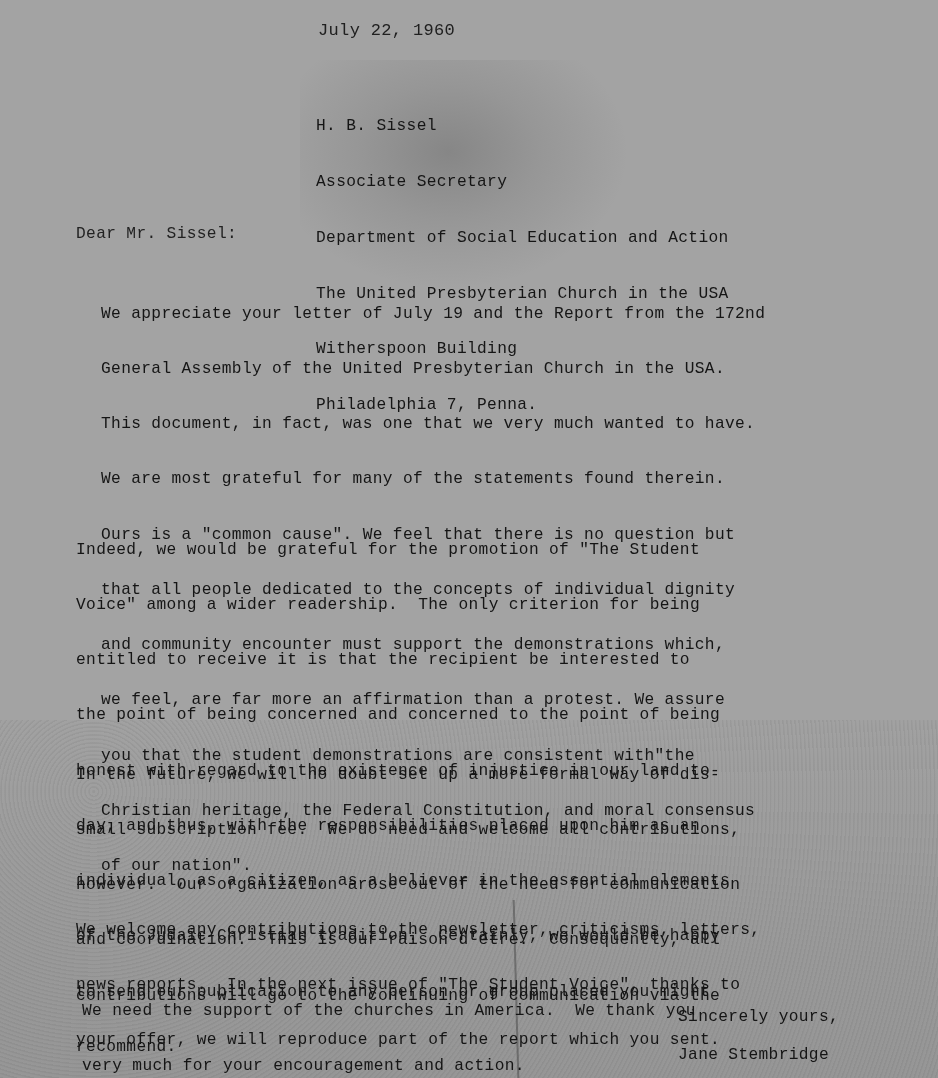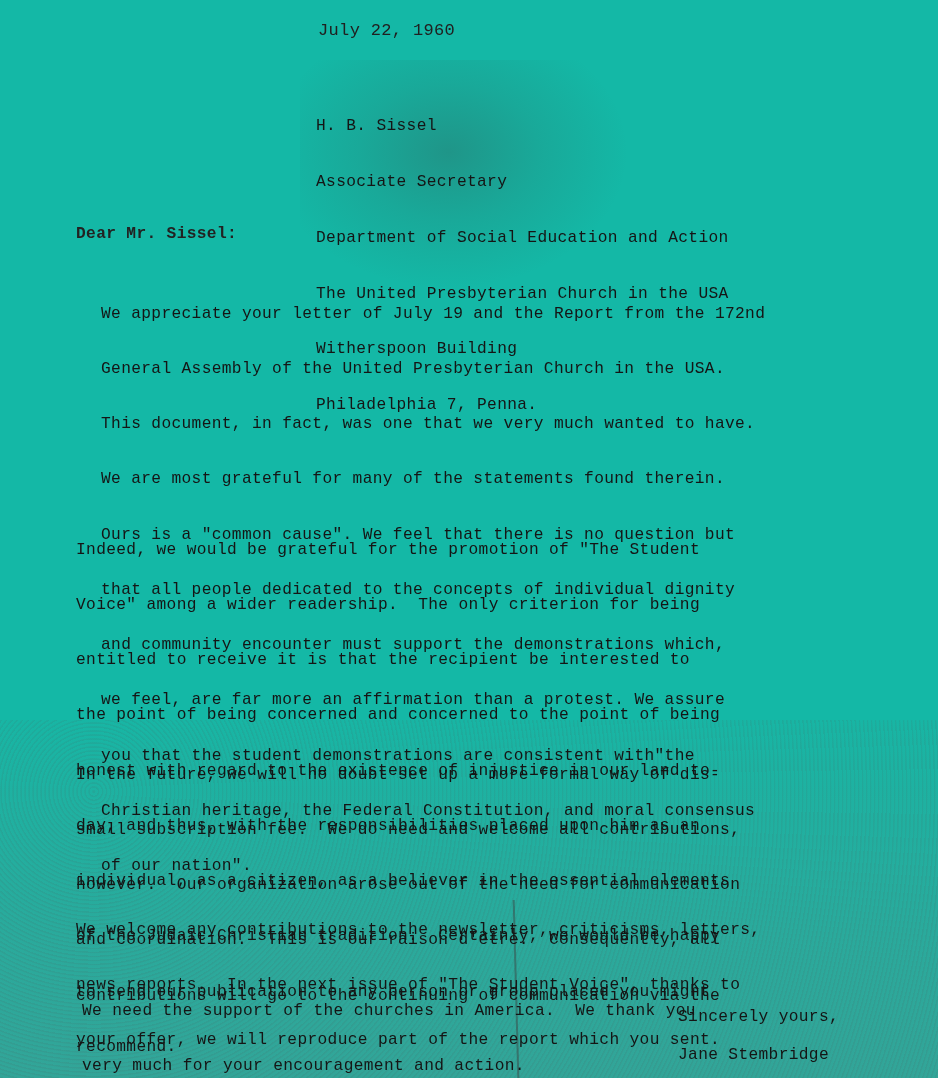--- a/index.html
+++ b/index.html
@@ -12,21 +12,21 @@
       height: 1078px;
       position: relative;
       overflow: hidden;
       font-family: "Liberation Mono", "DejaVu Sans Mono", monospace;
       color: #1a1a1a;
     }
     .page {
       position: absolute;
       left: 0; top: 0;
       width: 938px; height: 1078px;
-      background: #14b8a6;
+      background: #a3a3a3;
     }
     
     .noise-top {
       position: absolute;
       left: 300px; top: 60px;
       width: 330px; height: 230px;
       background:
         radial-gradient(ellipse at 45% 40%, rgba(60,60,60,0.28) 0%, rgba(60,60,60,0.12) 35%, rgba(0,0,0,0) 70%);
       pointer-events: none;
     }
@@ -60,21 +60,21 @@
       font-weight: normal;
       font-size: 17px;
       color: #202020;
     }
     .address {
       left: 316px; top: 80px;
       line-height: 18.6px;
     }
     .salutation {
       left: 76px; top: 225px;
-      font-weight: bold;
+      font-weight: normal;
       color: #222;
     }
     .para { left: 76px; }
     .p1 { top: 268px; margin-left: 25px; }
     .p2 { top: 504px; }
     .p3 { top: 729px; }
     .p4 { top: 884px; }
     .p5 { top: 965px; left: 82px; }
     .closing {
       left: 678px; top: 1008px;

